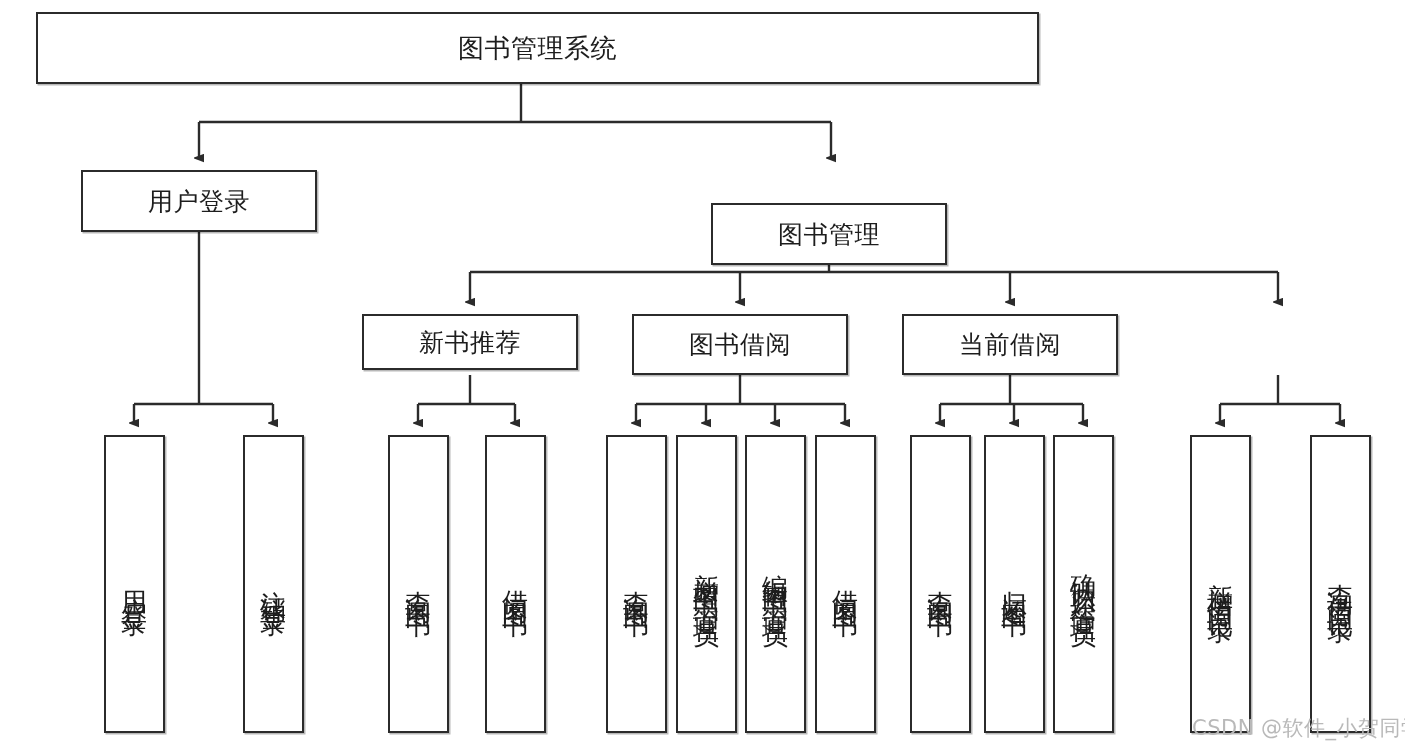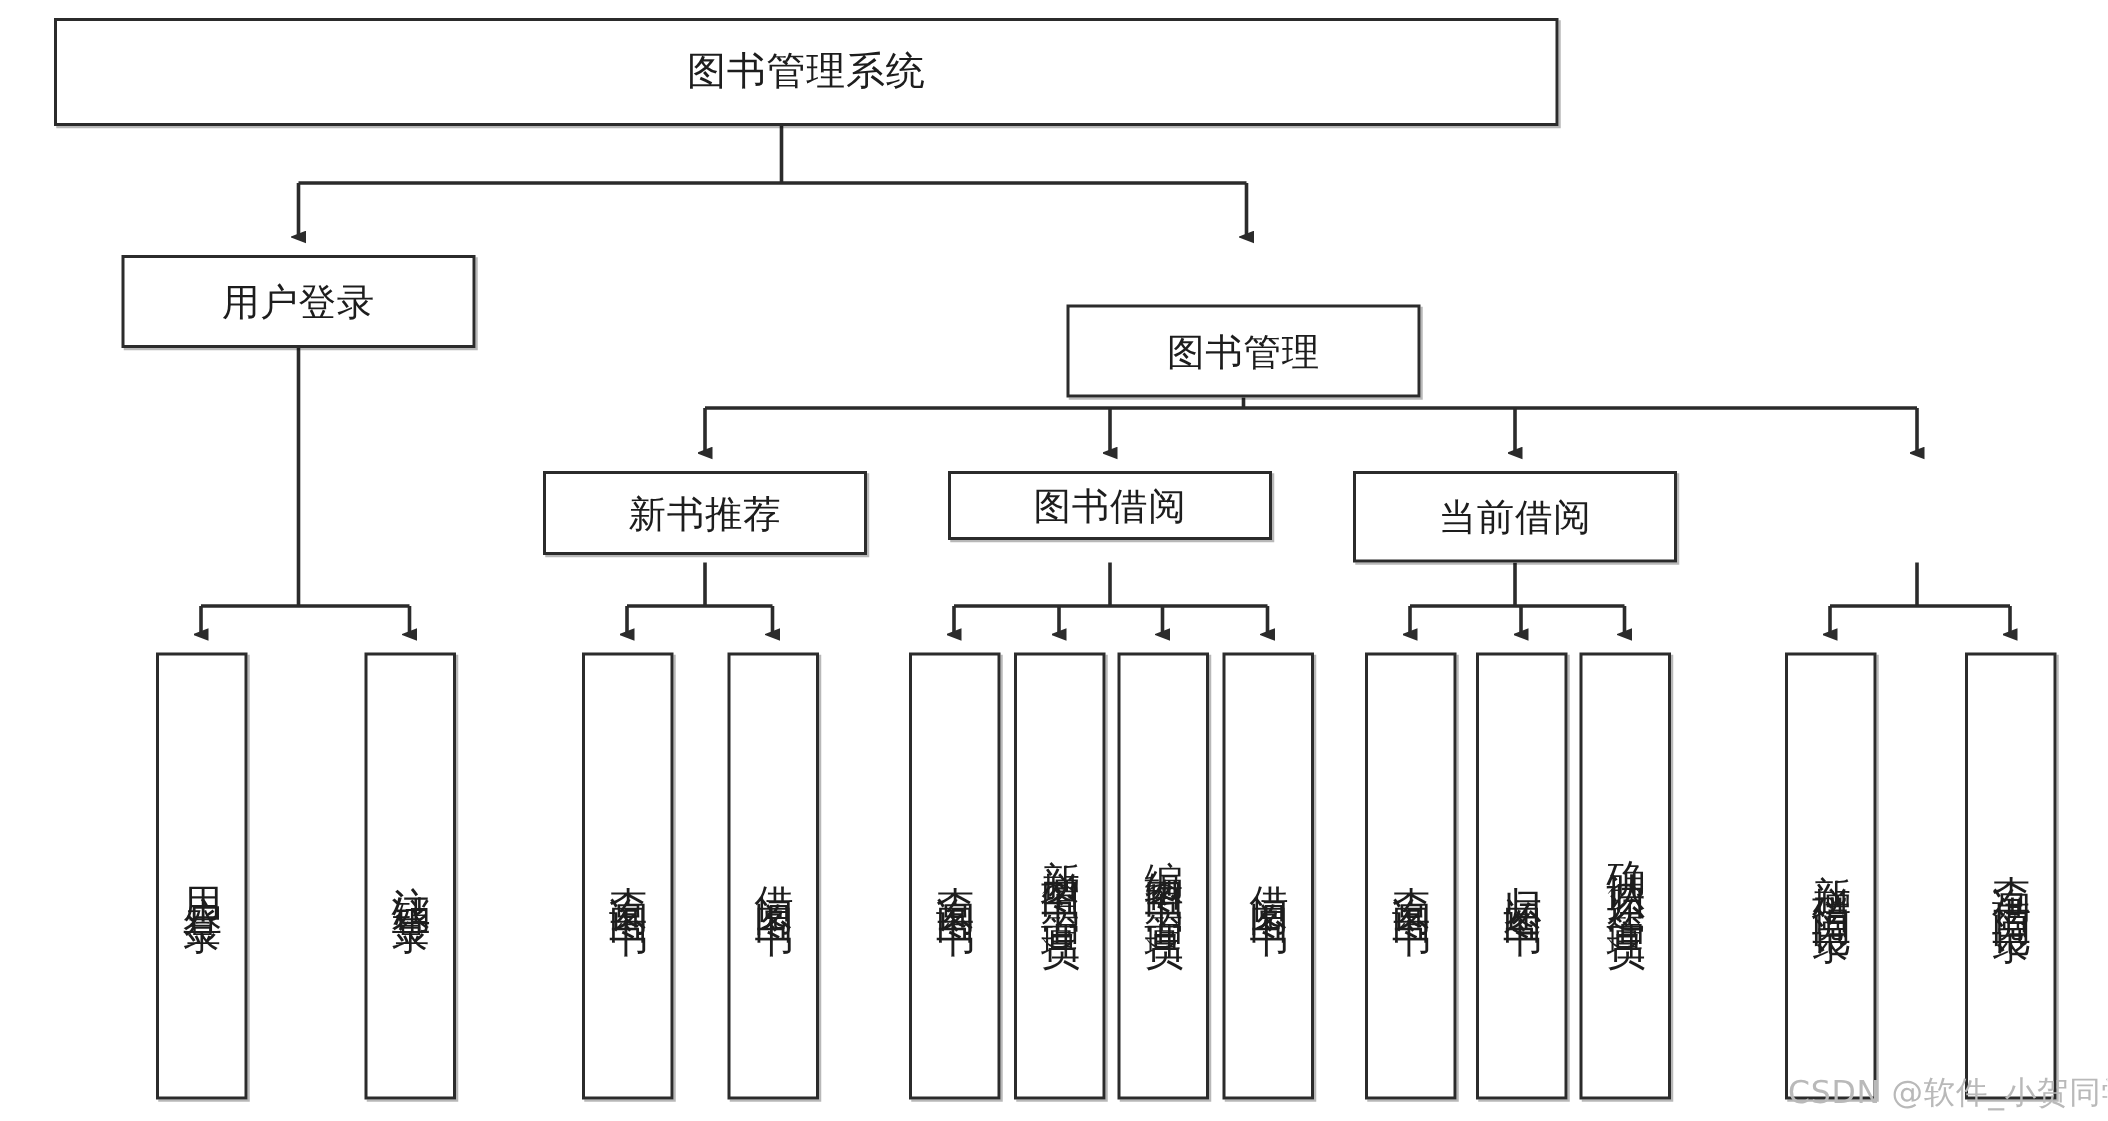--- a/index.html
+++ b/index.html
@@ -126,21 +126,21 @@
   <div class="node horiz" id="node-l1-0" style="left: 81px; top: 170px; width: 236px; height: 62px;">
     <span class="lbl">用户登录</span>
   </div>
   <div class="node horiz" id="node-l1-1" style="left: 711px; top: 170px; width: 236px; height: 62px; margin-top: 33px;">
     <span class="lbl">图书管理</span>
   </div>
 
   <div class="node horiz" id="node-l2-0" style="left: 362px; top: 314px; width: 216px; height: 56px;">
     <span class="lbl">新书推荐</span>
   </div>
-  <div class="node horiz" id="node-l2-1" style="left: 632px; top: 314px; width: 216px; height: 46px;">
+  <div class="node horiz" id="node-l2-1" style="left: 632px; top: 314px; width: 216px; height: 61px;">
     <span class="lbl">图书借阅</span>
   </div>
   <div class="node horiz" id="node-l2-2" style="left: 902px; top: 314px; width: 216px; height: 61px;">
     <span class="lbl">当前借阅</span>
   </div>
 
   <div class="node vert" id="node-leaf-0" style="left: 104px; top: 435px; width: 61px; height: 298px;">
     <span class="lbl" style="font-size: 26px; letter-spacing: 7px;">用户登录</span>
   </div>
   <div class="node vert" id="node-leaf-1" style="left: 243px; top: 435px; width: 61px; height: 298px;">

